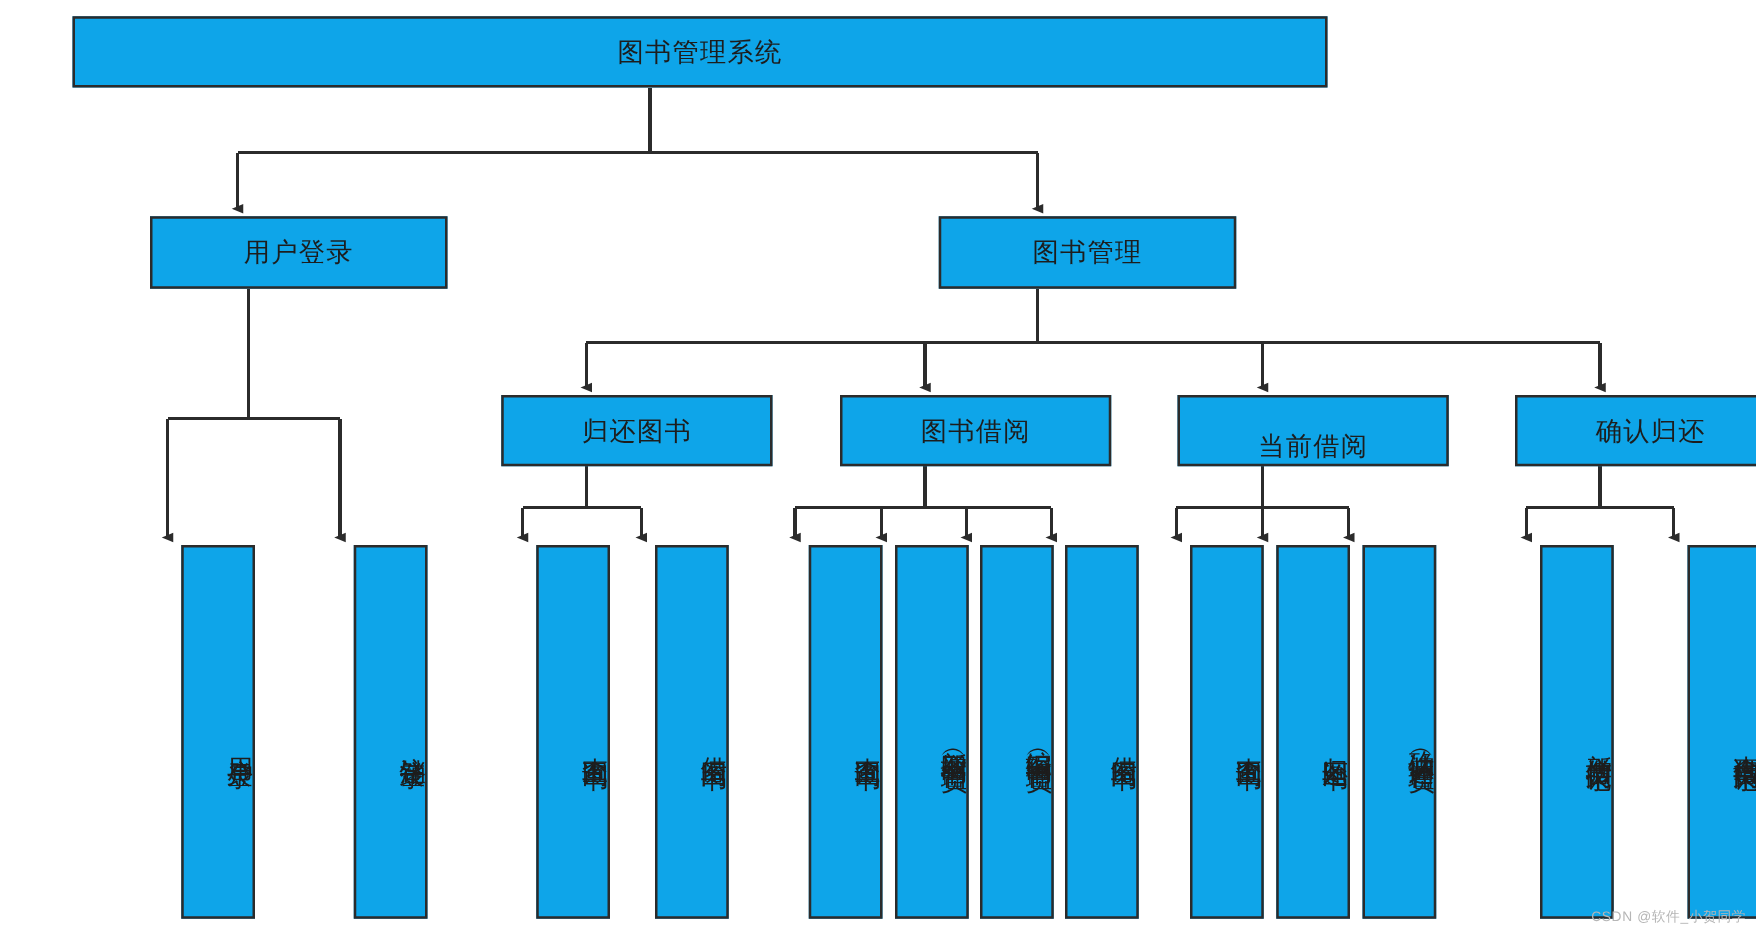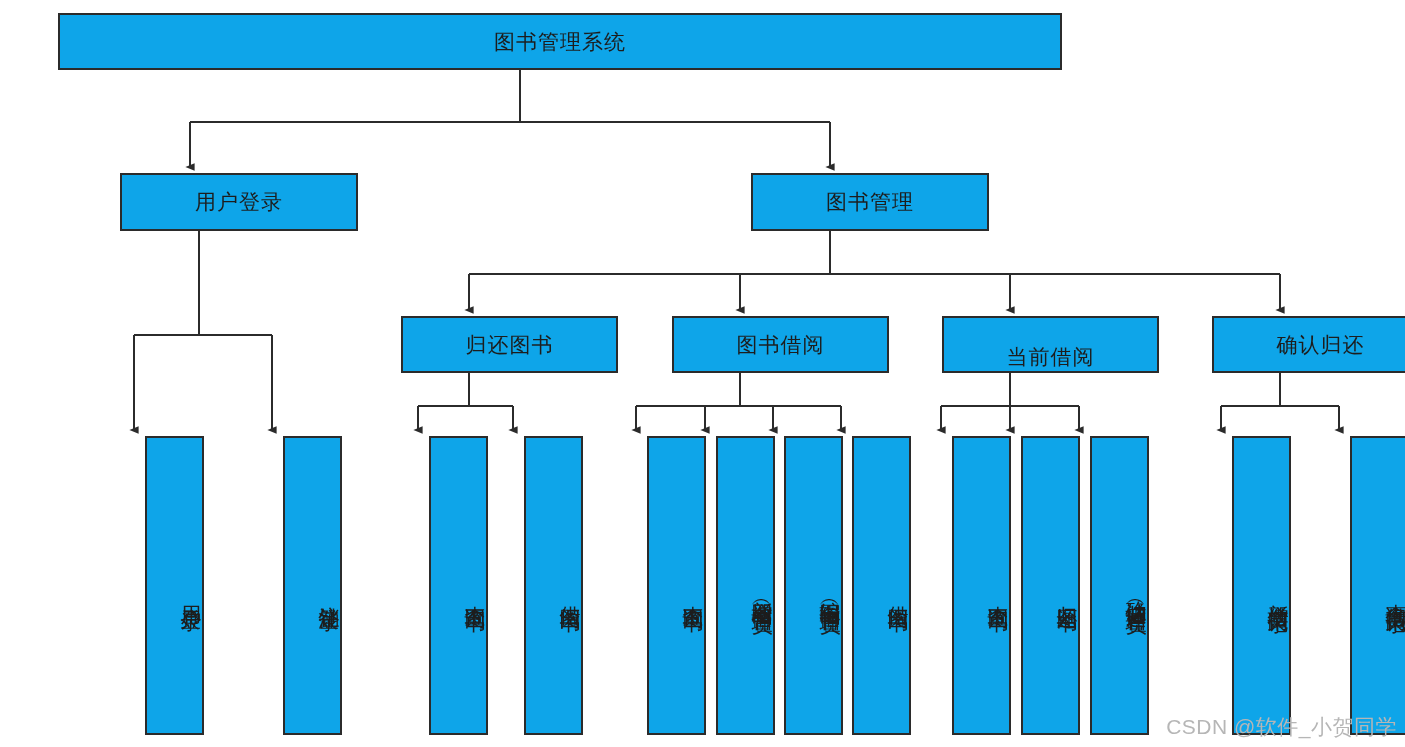--- a/index.html
+++ b/index.html
@@ -51,21 +51,21 @@
     align-items: flex-start;
     justify-content: center;
   }
   .node.vert span {
     display: block;
   }
   .watermark {
     position: absolute;
     right: 8px;
     bottom: 6px;
-    font-size: 21px;
+    font-size: 11px;
     color: #b6b6b6;
     letter-spacing: 0.5px;
     white-space: nowrap;
   }
 </style>
 </head>
 <body>
 
 <div id="canvas">
 

